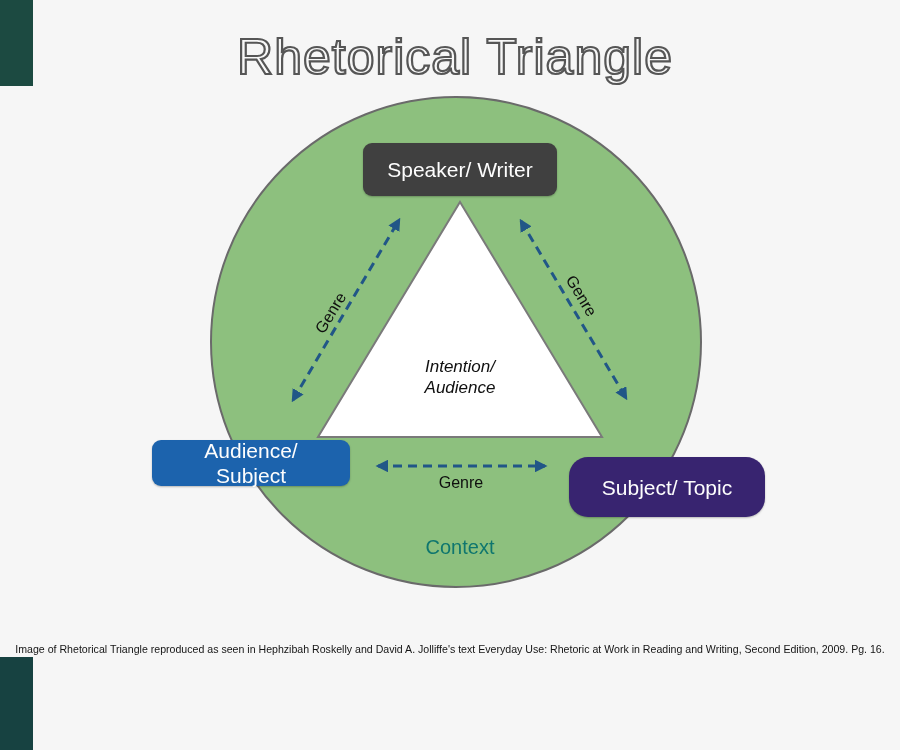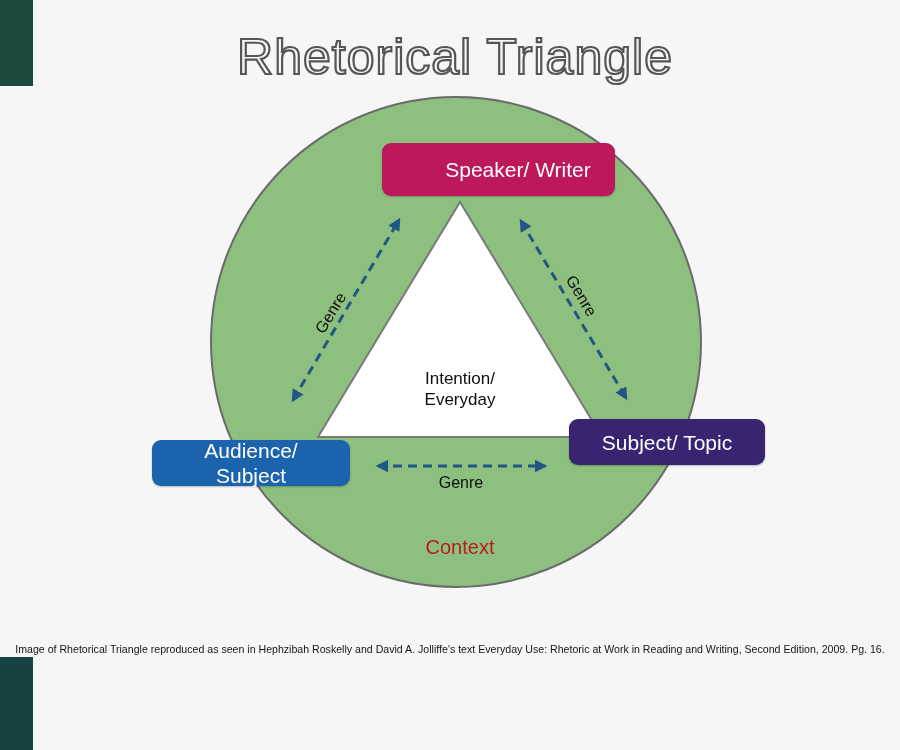--- a/index.html
+++ b/index.html
@@ -11,36 +11,36 @@
   .title-text{
     font-size:50px;letter-spacing:1px;
     fill:#f8f8f8;stroke:#565656;stroke-width:2.2px;
   }
   .node-box{
     position:absolute;display:flex;flex-direction:column;align-items:center;justify-content:center;
     color:#fff;border-radius:9px;text-align:center;
     box-shadow:0 1px 2px rgba(0,0,0,0.25);
   }
   .node-box .node-label{font-size:21px;line-height:25px;color:#fdfdfd;}
-  .speaker-box{left:382px;top:143px;width:194px;height:53px;background:#be185d;padding-left:39px;}
+  .speaker-box{left:363px;top:143px;width:194px;height:53px;background:#404040;}
   .audience-box{left:152px;top:440px;width:198px;height:46px;background:#1c63ad;}
-  .subject-box{left:569px;top:419px;width:196px;height:46px;background:#382470;}
+  .subject-box{left:569px;top:457px;width:196px;height:60px;background:#382470;border-radius:19px;}
   .center-label{
-    position:absolute;left:380px;top:368px;width:160px;text-align:center;
-    font-size:17px;line-height:21px;color:#0f0f0f;
+    position:absolute;left:380px;top:356px;width:160px;text-align:center;
+    font-size:17px;line-height:21px;color:#0f0f0f;font-style:italic;
   }
   .edge-label{
     position:absolute;font-size:16px;color:#0f0f0f;white-space:nowrap;
   }
   .edge-label-left{left:331px;top:313px;transform:translate(-50%,-50%) rotate(-59deg);}
   .edge-label-right{left:581px;top:296px;transform:translate(-50%,-50%) rotate(59deg);}
   .edge-label-bottom{left:461px;top:483px;transform:translate(-50%,-50%);}
   .context-label{
     position:absolute;left:460px;top:547px;transform:translate(-50%,-50%);
-    font-size:20px;color:#b91c1c;
+    font-size:20px;color:#0f766e;
   }
   .caption{
     position:absolute;left:0;top:643px;width:900px;text-align:center;
     font-size:10.6px;color:#141414;white-space:nowrap;letter-spacing:0px;
   }
   .corner-block{position:absolute;left:0;width:33px;}
   .corner-block-top{top:0;height:86px;background:#1c4a41;}
   .corner-block-bottom{top:657px;height:93px;background:#174241;}
 </style>
 </head>
@@ -76,21 +76,21 @@
     <div class="node-label">Audience/</div>
     <div class="node-label">Subject</div>
   </div>
 
   <div class="node-box subject-box">
     <div class="node-label">Subject/ Topic</div>
   </div>
 
   <div class="center-label">
     <div>Intention/</div>
-    <div>Everyday</div>
+    <div>Audience</div>
   </div>
 
   <div class="edge-label edge-label-left">Genre</div>
   <div class="edge-label edge-label-right">Genre</div>
   <div class="edge-label edge-label-bottom">Genre</div>
 
   <div class="context-label">Context</div>
 
   <div class="caption">Image of Rhetorical Triangle reproduced as seen in Hephzibah Roskelly and David A. Jolliffe's text Everyday Use: Rhetoric at Work in Reading and Writing, Second Edition, 2009. Pg. 16.</div>
 

